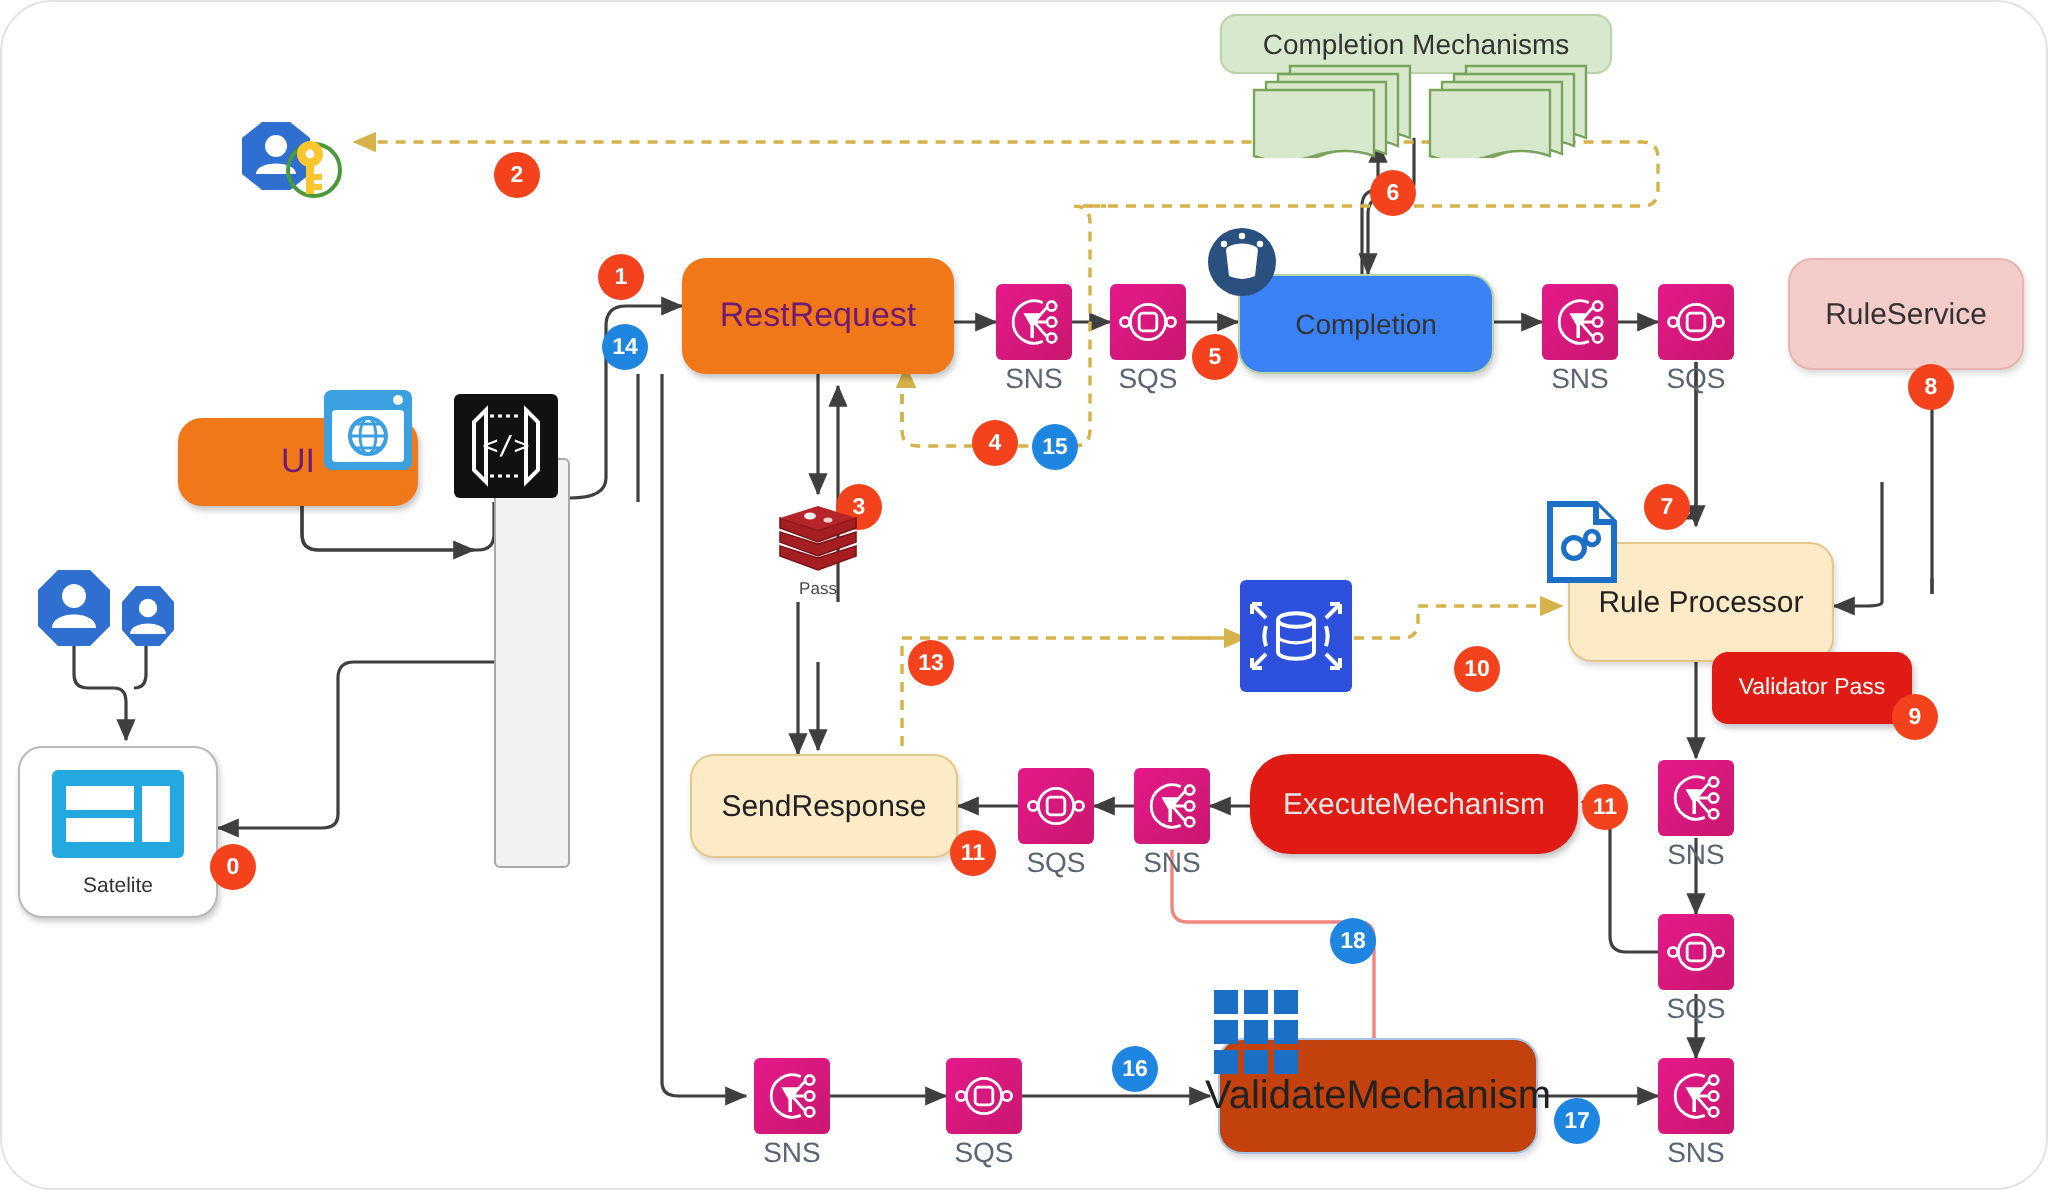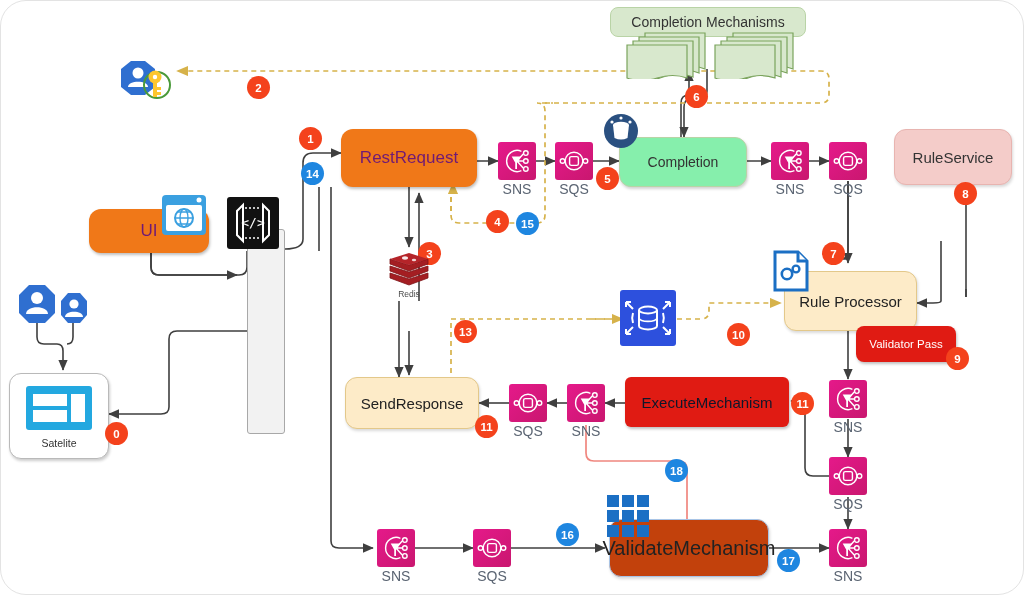--- a/index.html
+++ b/index.html
@@ -7,28 +7,28 @@
   #canvas{
     position:relative;width:1024px;height:595px;overflow:hidden;
     background:#ffffff;border:1px solid #e3e3e3;border-radius:26px;
     box-sizing:border-box;
   }
   .node{position:absolute;box-sizing:border-box;display:flex;align-items:center;justify-content:center;text-align:center;}
 
   
   .box-orange{background:#f07818;color:#701a75;border-radius:12px;
      font-size:17px;box-shadow:1px 2px 3px rgba(0,0,0,.25);}
-  .box-green{background:#86efac;color:#333;border:1px solid #b9d3a6;border-radius:12px;
+  .box-green{background:#3b82f6;color:#333;border:1px solid #b9d3a6;border-radius:12px;
      font-size:14px;box-shadow:1px 2px 3px rgba(0,0,0,.18);}
   .box-greenhdr{background:#d8e8cd;color:#333;border:1px solid #b9d3a6;border-radius:8px;font-size:14px;}
   .box-pink{background:#f4ccc9;color:#333;border:1px solid #e8b4b0;border-radius:12px;font-size:15px;
      box-shadow:1px 2px 3px rgba(0,0,0,.15);}
   .box-tan{background:#fdebc8;color:#222;border:1px solid #e3c88a;border-radius:12px;font-size:15px;
      box-shadow:1px 2px 3px rgba(0,0,0,.15);}
-  .box-red{background:#e01b13;color:#0f172a;border-radius:6px;font-size:15px;
+  .box-red{background:#e01b13;color:#e5e5e5;border-radius:20px;font-size:15px;
      box-shadow:1px 2px 3px rgba(0,0,0,.25);}
   .box-red-sm{background:#e01b13;color:#ffffff;border-radius:8px;font-size:11.5px;
      box-shadow:1px 2px 3px rgba(0,0,0,.25);}
   .box-blue{background:#c2410c;color:#222;border:1px solid #a8c4e6;border-radius:12px;font-size:20px;
      box-shadow:1px 2px 3px rgba(0,0,0,.15);}
   .box-white{background:#ffffff;border:1px solid #b9b9b9;border-radius:12px;
      box-shadow:1px 2px 3px rgba(0,0,0,.2);}
   .box-grey{background:#f2f2f2;border:1px solid #a8a8a8;}
 
   
@@ -226,21 +226,21 @@
       <g fill="#a41e22" stroke="#7d1418" stroke-width="0.8">
         <path d="M22,30 L41,24 L41,29 L22,36 L3,29 L3,24 Z"></path>
         <path d="M22,23 L41,17 L41,22 L22,29 L3,22 L3,17 Z"></path>
         <path d="M22,16 L41,10 L41,15 L22,22 L3,15 L3,10 Z"></path>
       </g>
       <path d="M22,4 L41,10 L22,16 L3,10 Z" fill="#b52429"></path>
       <ellipse cx="18" cy="9" rx="3" ry="1.7" fill="#fff" opacity="0.9"></ellipse>
       <ellipse cx="27" cy="11" rx="2.2" ry="1.3" fill="#fff" opacity="0.8"></ellipse>
     </svg>
   </div>
-  <div class="cap" style="left:378px;top:288px;width:60px;">Redis</div>
+  <div class="cap" style="left:378px;top:288px;width:60px;">Pass</div>
 
   <div class="node box-greenhdr" style="left:609px;top:6px;width:196px;height:30px;">
     <span>Completion Mechanisms</span>
   </div>
 
   <div class="icon-abs" style="left:620px;top:28px;">
     <svg viewBox="0 0 90 50" width="90" height="50">
       <g fill="#d8e8cd" stroke="#7aa35c" stroke-width="1.2">
         <path d="M24,4 H84 V40 Q70,34 54,40 Q38,46 24,40 Z"></path>
         <path d="M18,8 H78 V44 Q64,38 48,44 Q32,50 18,44 Z"></path>

